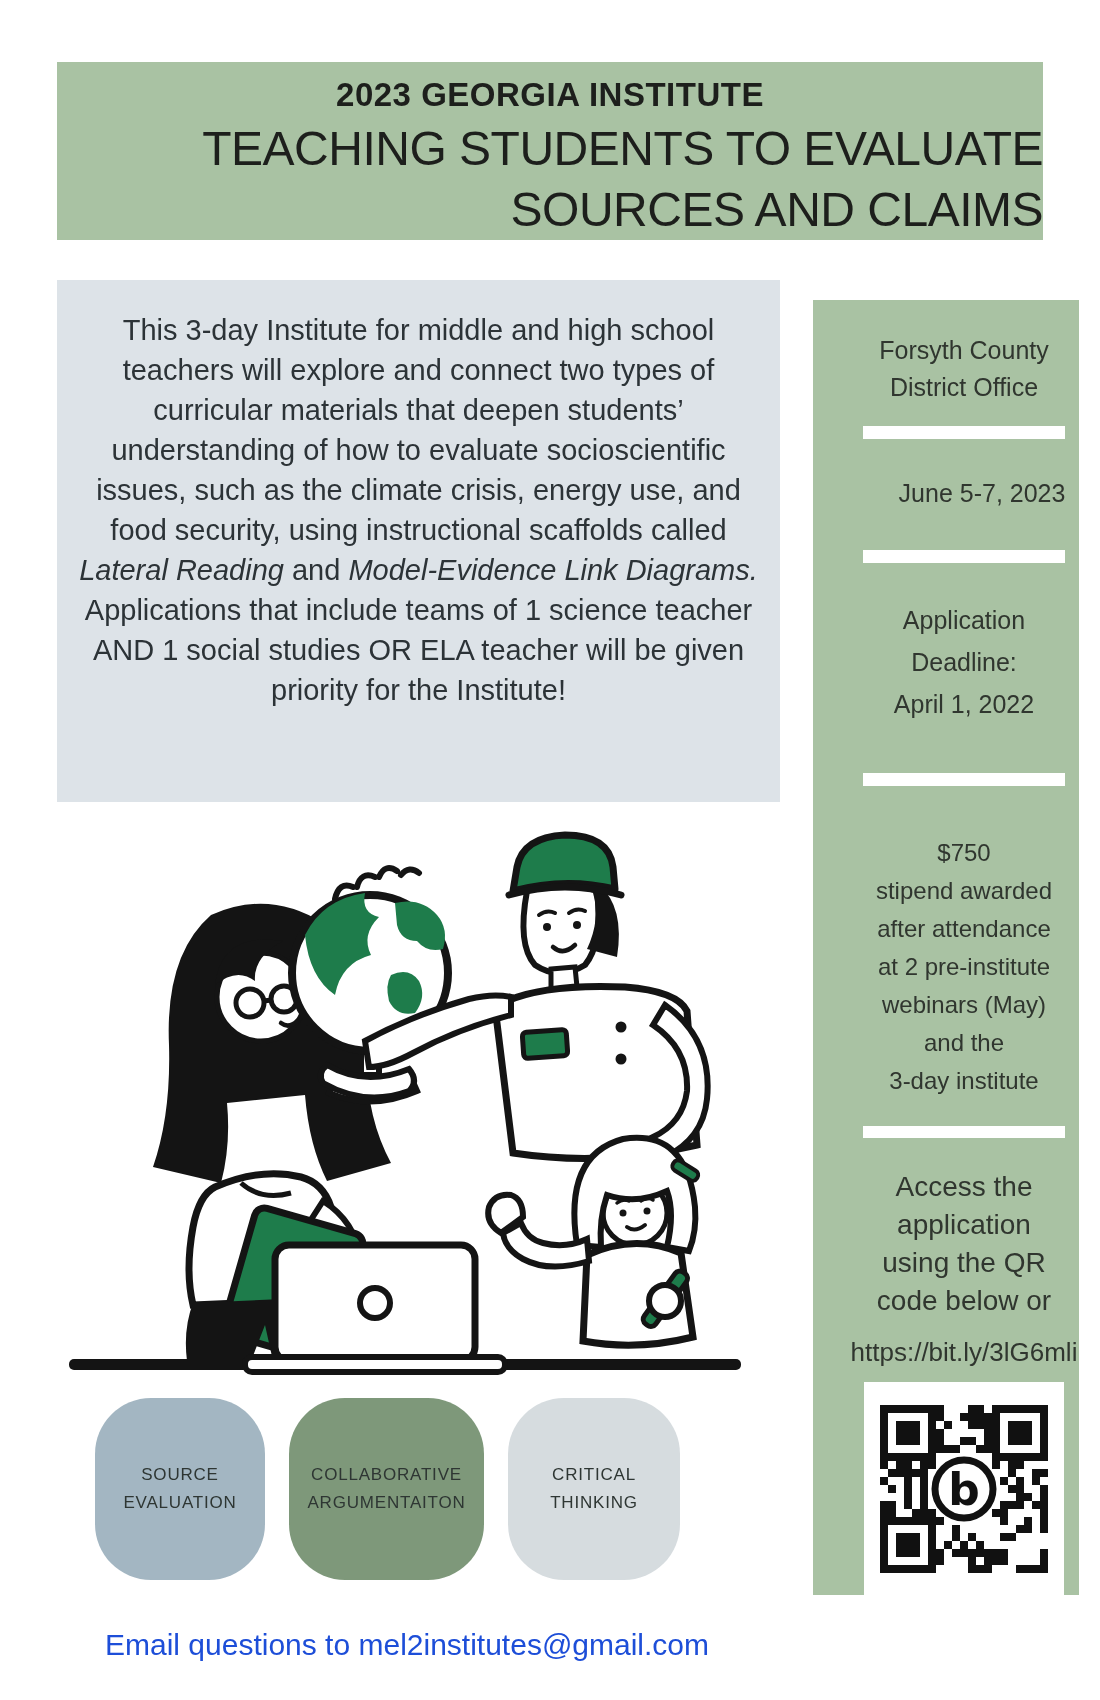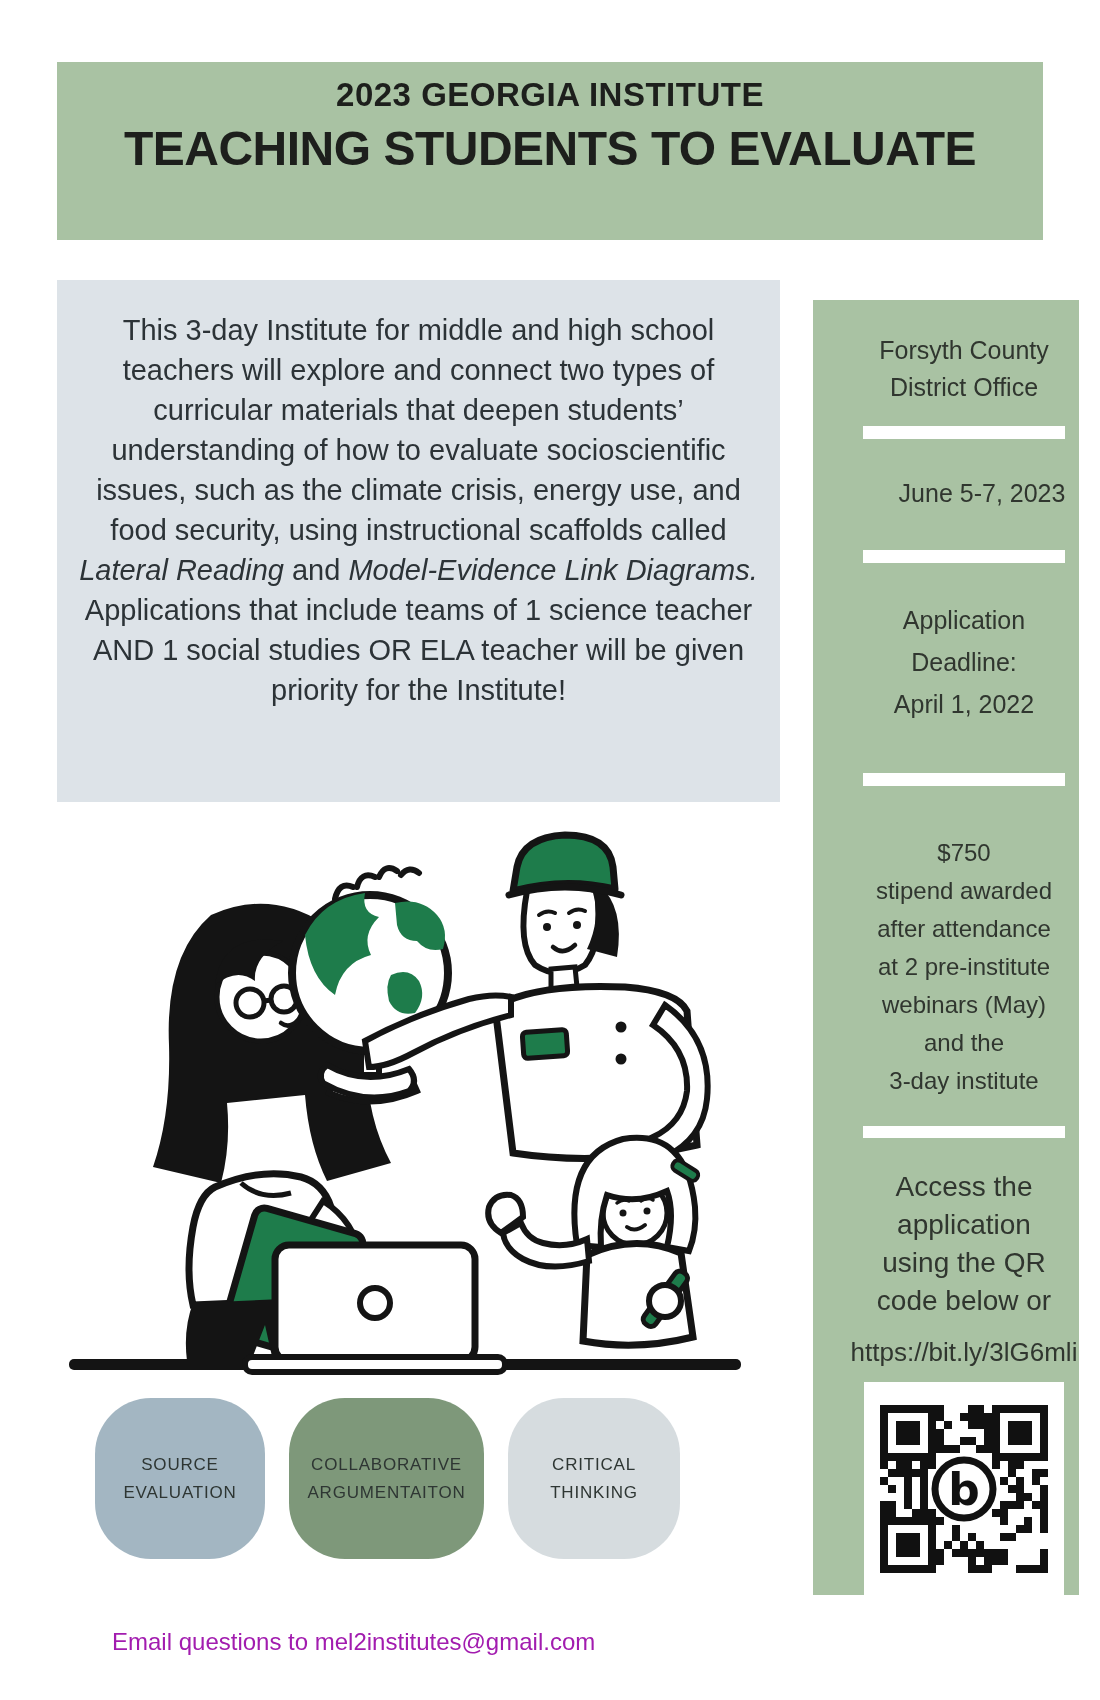--- a/index.html
+++ b/index.html
@@ -3,21 +3,21 @@
 <meta charset="utf-8">
 <style>
   html,body{margin:0;padding:0;background:#ffffff;}
   .page{position:relative;width:1100px;height:1700px;background:#fff;overflow:hidden;
         font-family:"Liberation Sans",sans-serif;}
 
   
   .header{position:absolute;left:57px;top:62px;width:986px;height:178px;
           background:var(--header-bg,#a9c2a3);text-align:center;color:#1d1f1c;}
   .kicker{margin-top:14px;font-size:33px;font-weight:bold;letter-spacing:.5px;}
-  .title{margin:4px 0 0;font-size:48px;line-height:61px;font-weight:bold;letter-spacing:-.5px;}
+  .title{margin:4px 0 0;font-size:48px;line-height:61px;font-weight:normal;letter-spacing:-.5px;text-align:right;}
 
   
   .intro{position:absolute;left:57px;top:280px;width:723px;height:522px;
          background:var(--intro-bg,#dde3e8);}
   .intro p{margin:30px 22px;text-align:center;font-size:29px;line-height:40px;
            color:#2c3337;font-weight:400;}
   .intro em{font-style:italic;}
 
   
   .sidebar{position:absolute;left:813px;top:300px;width:230px;height:1295px;
@@ -38,38 +38,38 @@
   .qr-box{margin-top:16px;width:200px;height:215px;background:#fff;
           display:flex;align-items:center;justify-content:center;}
 
   
   .illustration{position:absolute;left:65px;top:815px;width:680px;height:560px;}
   .accent{fill:var(--accent-green,#1e7c4b);}
 
   
   .tags{position:absolute;left:95px;top:1398px;width:585px;display:flex;
         justify-content:space-between;}
-  .tag{height:161px;border-radius:56px;display:flex;flex-direction:column;
+  .tag{height:182px;border-radius:56px;display:flex;flex-direction:column;
        justify-content:center;align-items:center;font-size:17px;letter-spacing:.8px;
        color:#2e3633;line-height:28px;text-align:center;}
   .tag1{width:170px;background:var(--tag1-bg,#a3b6c2);}
   .tag2{width:195px;background:var(--tag2-bg,#7e987a);}
   .tag3{width:172px;background:var(--tag3-bg,#d6dcdf);}
 
   
-  .email{position:absolute;left:112px;top:1628px;font-size:24px;color:#a21caf;}
+  .email{position:absolute;left:105px;top:1628px;font-size:30px;color:#1d4ed8;}
 </style>
 </head>
 <body>
 
 <div class="page">
 
   <header class="header">
     <div class="kicker">2023 GEORGIA INSTITUTE</div>
-    <h1 class="title"><span>TEACHING STUDENTS TO EVALUATE</span><br></h1>
+    <h1 class="title"><span>TEACHING STUDENTS TO EVALUATE</span><br><span>SOURCES AND CLAIMS</span></h1>
   </header>
 
   <section class="intro">
     <p><span>This 3-day Institute for middle and high school teachers will explore and connect two types of curricular materials that deepen students’ understanding of how to evaluate socioscientific issues, such as the climate crisis, energy use, and food security, using instructional scaffolds called </span><em>Lateral Reading</em><span> and </span><em>Model-Evidence Link Diagrams.</em><span> Applications that include teams of 1 science teacher AND 1 social studies OR ELA teacher will be given priority for the Institute!</span></p>
   </section>
 
   <aside class="sidebar">
     <div class="sb sb-location">Forsyth County
 District Office</div>
     <div class="divider d1"></div>

